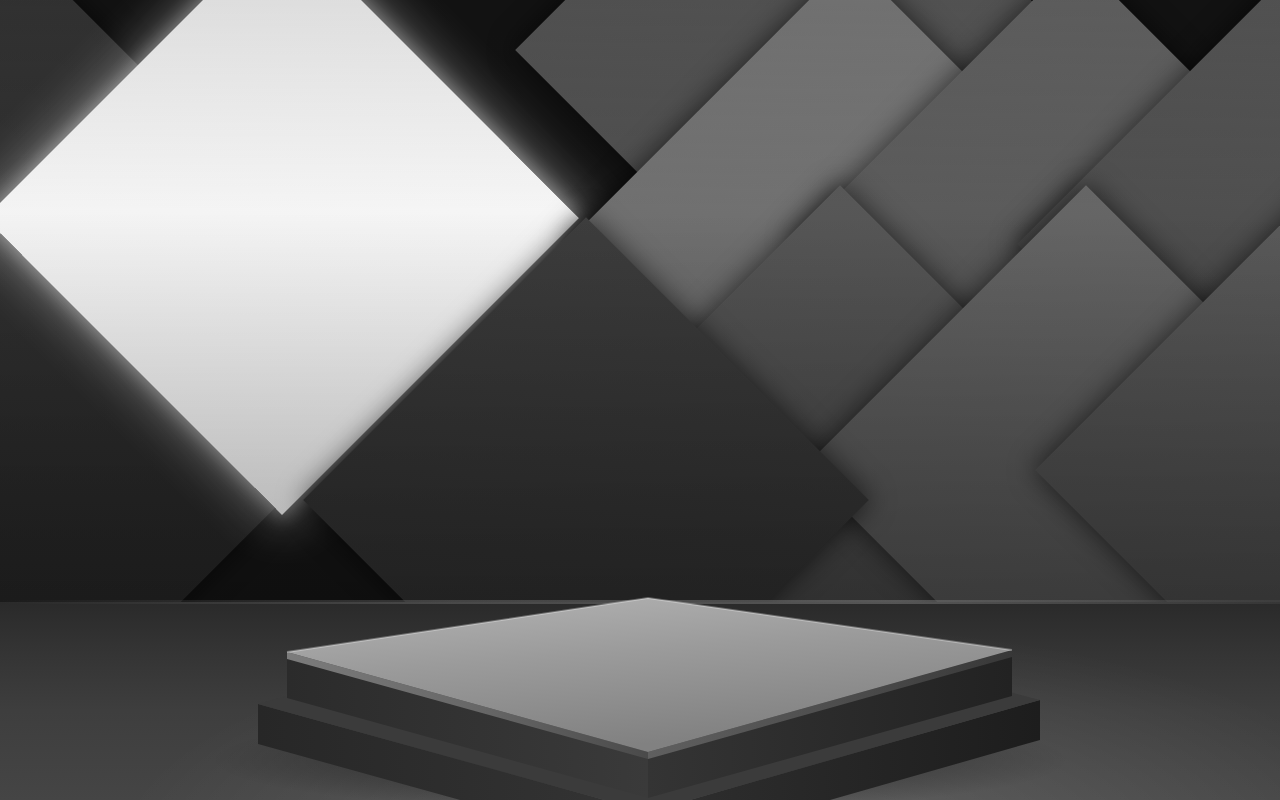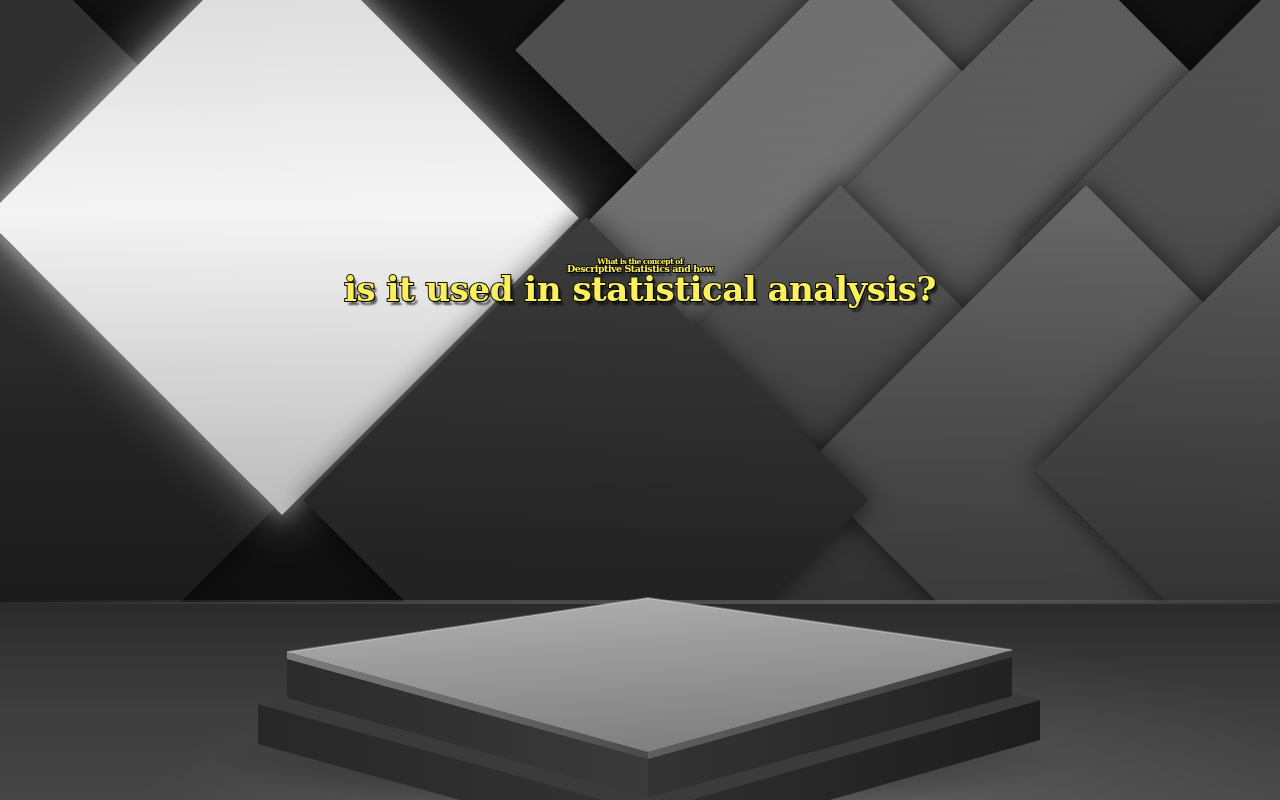--- a/index.html
+++ b/index.html
@@ -192,19 +192,14 @@
 
       <polygon points="287,652 648,752 648,759 287,659" fill="url(#gRim)" opacity="0.85"></polygon>
       <polygon points="648,752 1012,650 1012,657 648,759" fill="url(#gRim)" opacity="0.5"></polygon>
 
       <polygon points="287,652 648,598 1012,650 648,752" fill="url(#gTop)"></polygon>
 
       <polyline points="287,652 648,598 1012,650" fill="none" stroke="rgba(255,255,255,0.30)" stroke-width="2"></polyline>
     </svg>
   </div>
 
-  <div class="headline">
-    <span class="hl-line hl-1" style="font-size: 7.65px;">What is the concept of</span>
-    <span class="hl-line hl-2" style="font-size: 9.51px;">Descriptive Statistics and how</span>
-    <span class="hl-line hl-3" style="font-size: 34.07px;">is it used in statistical analysis?</span>
-  </div>
 
 </div>
 
 </body></html>

